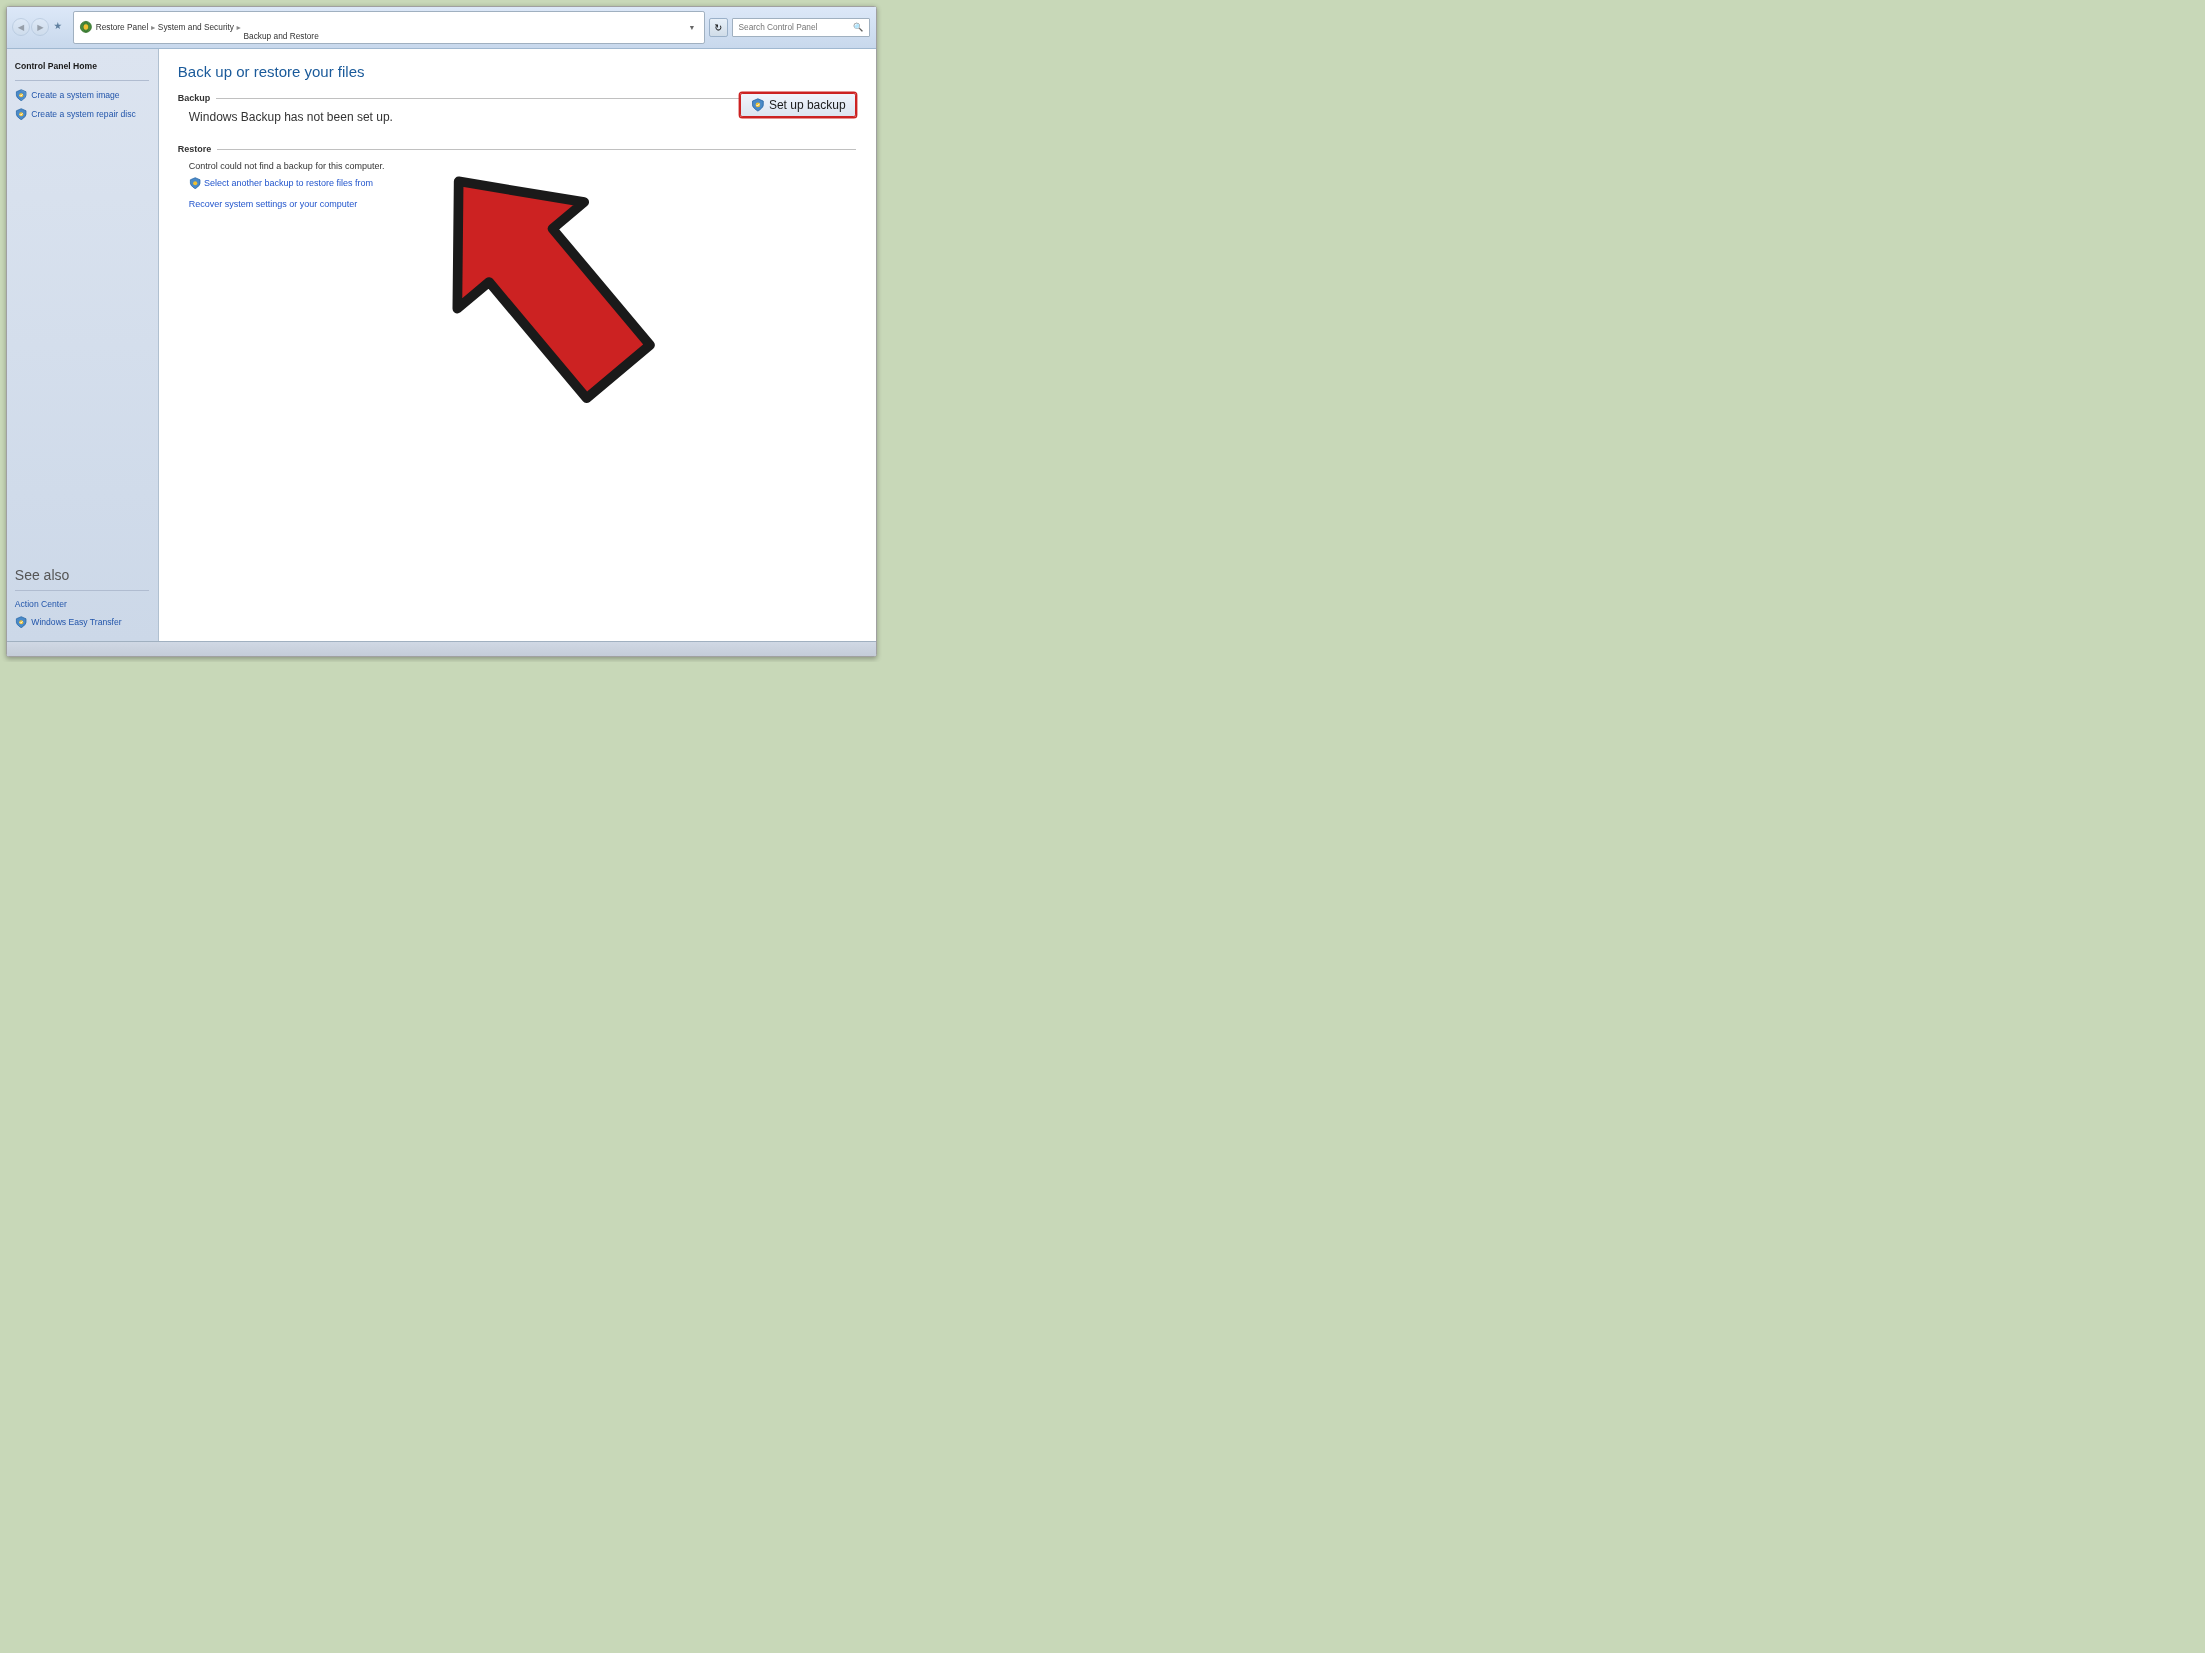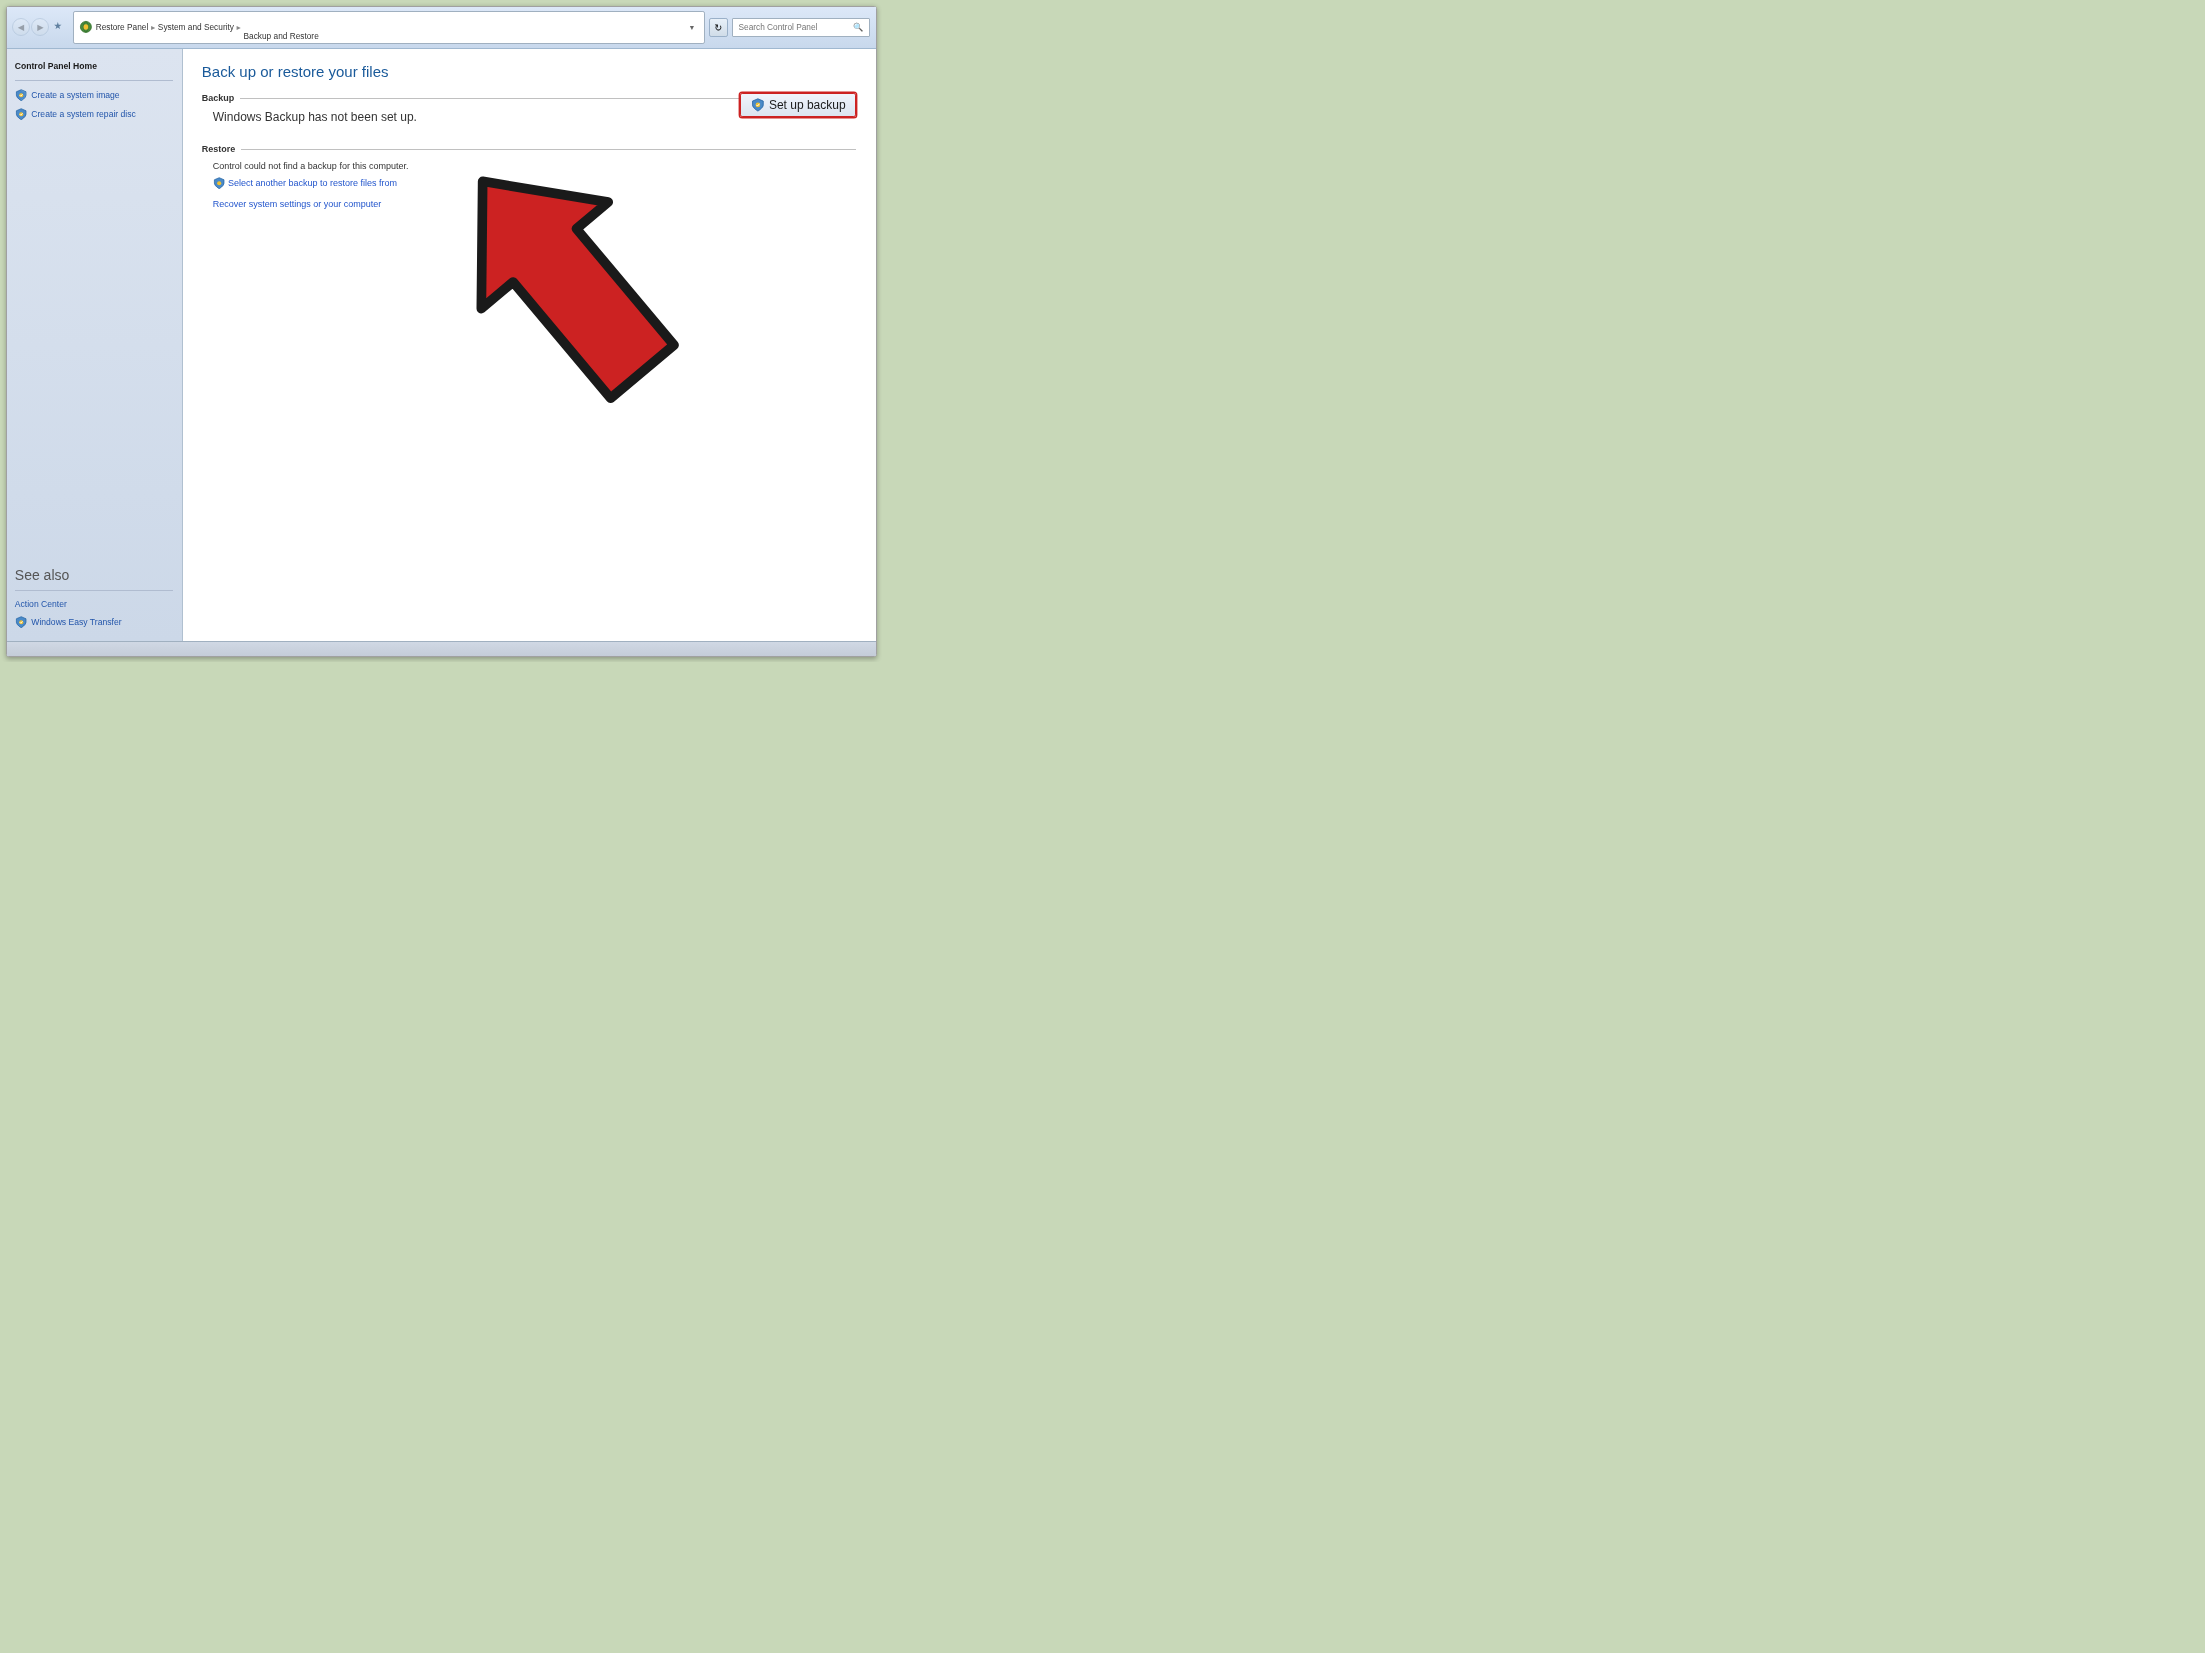--- a/index.html
+++ b/index.html
@@ -163,21 +163,21 @@
 
     
     .content-area {
       display: flex;
       flex: 1;
       overflow: hidden;
     }
 
     
     .sidebar {
-      width: 176px;
+      width: 152px;
       background: linear-gradient(to bottom, #dce4f0 0%, #ccd8e8 100%);
       border-right: 0.7px solid #b0c0d0;
       padding: 11px 8.3px;
       display: flex;
       flex-direction: column;
       gap: 4.1px;
     }
 
     .sidebar-link {
       color: #2255aa;

